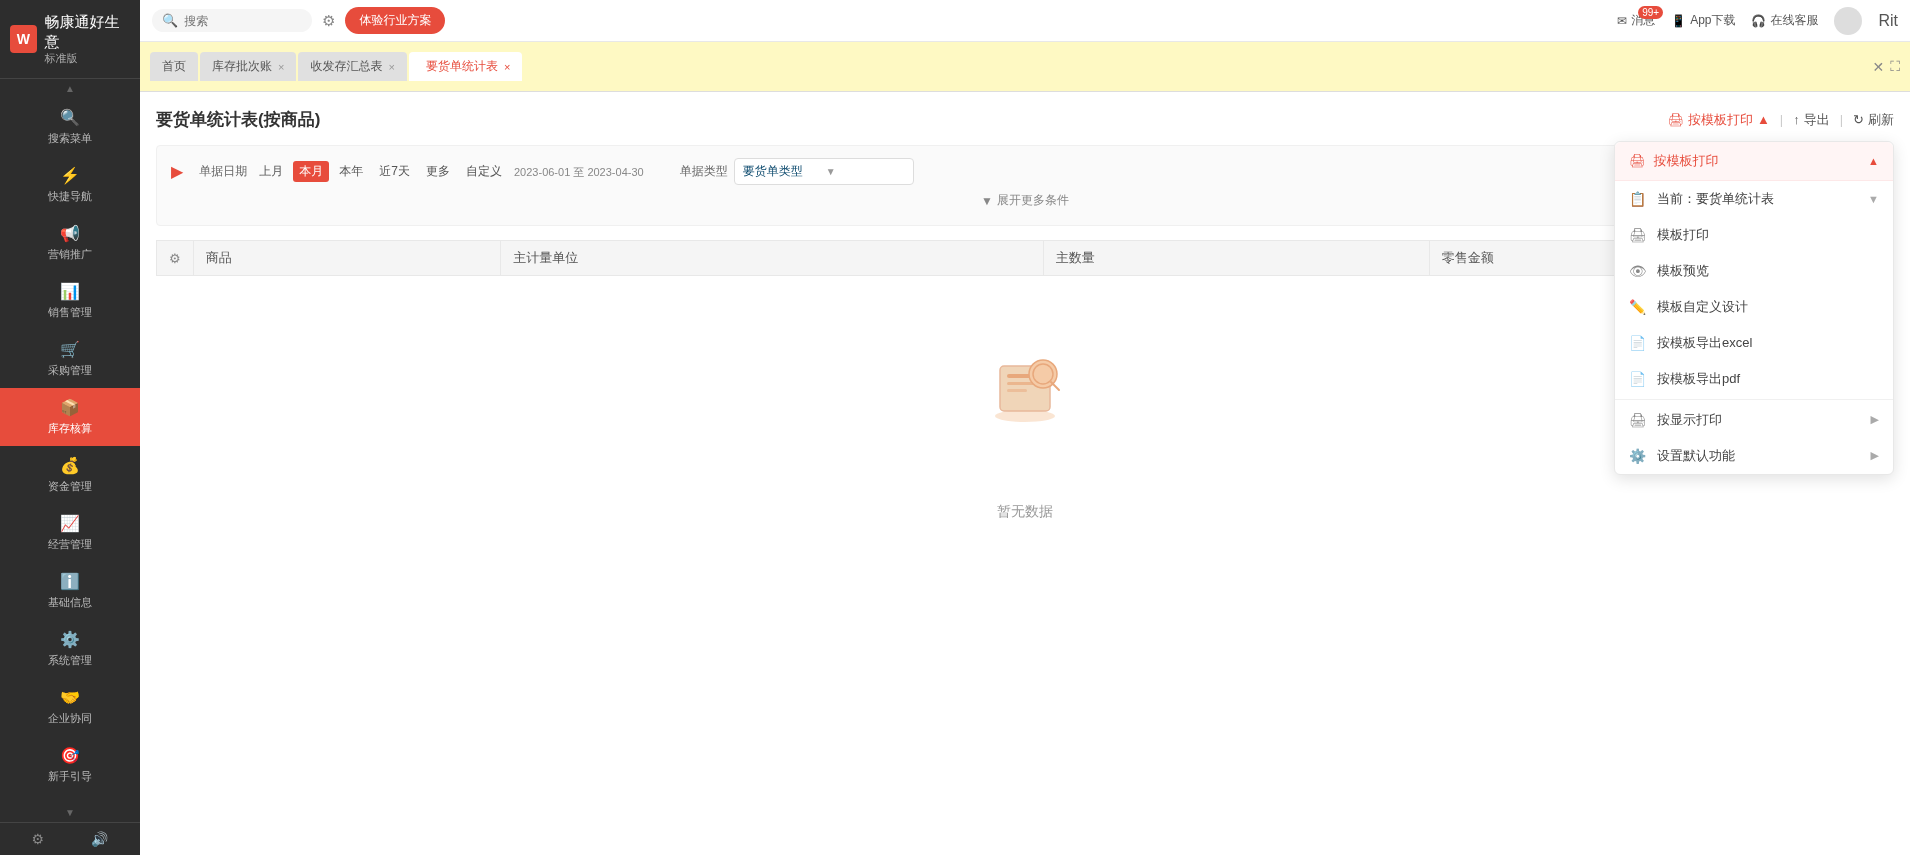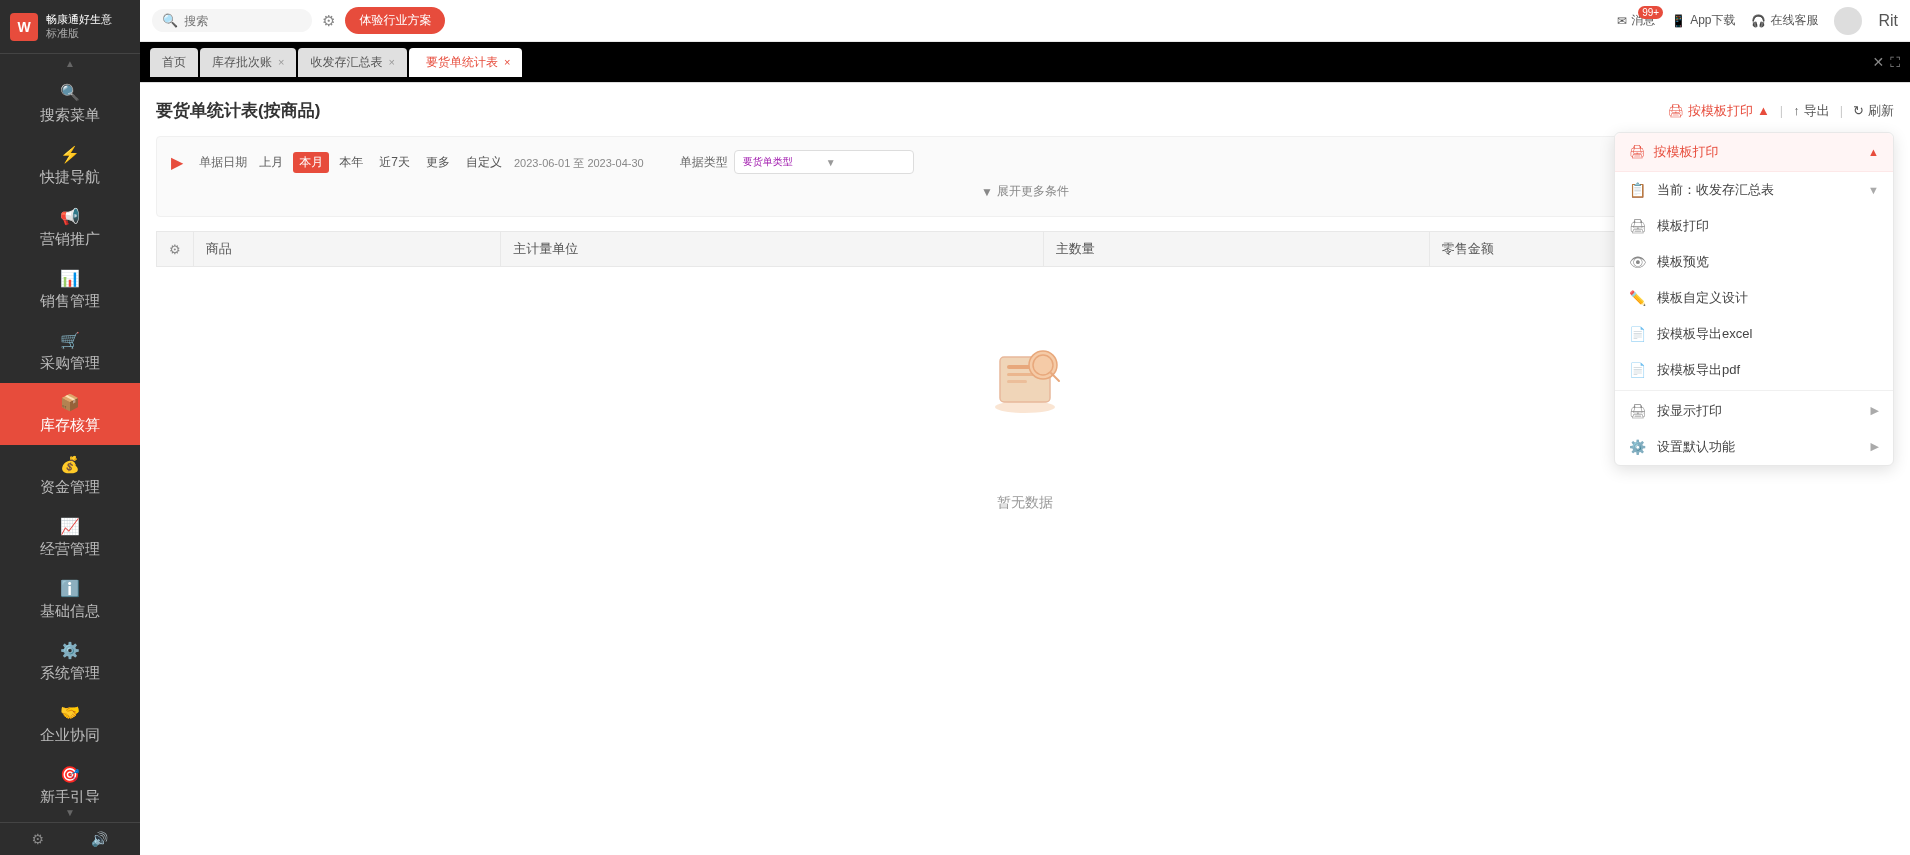--- a/index.html
+++ b/index.html
@@ -2,29 +2,29 @@
 <html><head>
   <meta charset="utf-8">
   <style>
     * { margin: 0; padding: 0; box-sizing: border-box; }
     body { font-family: "Microsoft YaHei", "PingFang SC", sans-serif; font-size: 13px; background: #f5f5f5; display: flex; height: 855px; overflow: hidden; }
 
     
     .sidebar { width: 140px; background: #2d2d2d; color: #ccc; display: flex; flex-direction: column; height: 100%; flex-shrink: 0; }
     .sidebar-logo { padding: 12px 10px; display: flex; align-items: center; gap: 8px; border-bottom: 1px solid #444; }
     .sidebar-logo .logo-icon { width: 28px; height: 28px; background: #e74c3c; border-radius: 4px; display: flex; align-items: center; justify-content: center; color: white; font-size: 14px; font-weight: bold; }
-    .sidebar-logo .logo-text { font-size: 11px; color: #fff; line-height: 1.3; }
+    .sidebar-logo .logo-text { font-size: 15px; color: #fff; line-height: 1.3; }
     .sidebar-logo .logo-badge { font-size: 11px; color: #aaa; }
     .sidebar-scroll { flex: 1; overflow-y: auto; overflow-x: hidden; }
     .sidebar-scroll::-webkit-scrollbar { width: 4px; }
     .sidebar-scroll::-webkit-scrollbar-thumb { background: #555; }
     .sidebar-item { display: flex; flex-direction: column; align-items: center; padding: 10px 4px; cursor: pointer; font-size: 11px; color: #bbb; gap: 4px; position: relative; }
     .sidebar-item.active { background: #e74c3c; color: #fff; }
     .sidebar-item .si-icon { font-size: 16px; }
-    .sidebar-item .si-label { font-size: 15px; text-align: center; }
+    .sidebar-item .si-label { font-size: 11px; text-align: center; }
     .sidebar-bottom { padding: 8px; display: flex; justify-content: space-around; border-top: 1px solid #444; }
     .sidebar-bottom .sb-icon { color: #888; cursor: pointer; font-size: 14px; }
     .sidebar-nav-arrows { display: flex; flex-direction: column; align-items: center; padding: 4px; }
     .sidebar-nav-arrows span { color: #666; font-size: 10px; cursor: pointer; }
 
     
     .main { flex: 1; display: flex; flex-direction: column; height: 100%; overflow: hidden; }
 
     
     .topbar { height: 42px; background: #fff; border-bottom: 1px solid #e8e8e8; display: flex; align-items: center; padding: 0 12px; gap: 10px; flex-shrink: 0; }
@@ -35,21 +35,21 @@
     .topbar-spacer { flex: 1; }
     .topbar-right { display: flex; align-items: center; gap: 16px; }
     .topbar-msg { display: flex; align-items: center; gap: 4px; font-size: 12px; color: #555; cursor: pointer; position: relative; }
     .topbar-badge { background: #e74c3c; color: white; border-radius: 8px; font-size: 10px; padding: 1px 4px; position: absolute; top: -6px; right: -8px; }
     .topbar-app { display: flex; align-items: center; gap: 4px; font-size: 12px; color: #555; cursor: pointer; }
     .topbar-service { display: flex; align-items: center; gap: 4px; font-size: 12px; color: #555; cursor: pointer; }
     .topbar-avatar { width: 28px; height: 28px; background: #ddd; border-radius: 50%; }
     .topbar-username { font-size: 16px; color: #555; }
 
     
-    .tabbar { height: 41px; background: #000000; display: flex; align-items: center; padding: 0 10px; border-bottom: 1px solid #ddd; flex-shrink: 0; gap: 2px; position: relative; }
+    .tabbar { height: 50px; background: #fef9c3; display: flex; align-items: center; padding: 0 10px; border-bottom: 1px solid #ddd; flex-shrink: 0; gap: 2px; position: relative; }
     .tab { display: flex; align-items: center; gap: 6px; padding: 6px 12px; font-size: 12px; cursor: pointer; border-radius: 4px 4px 0 0; color: #555; background: #e0e0e0; }
     .tab.active { background: #fff; color: #e74c3c; font-weight: 500; padding-left: 17px; }
     .tab .tab-close { color: #999; font-size: 11px; cursor: pointer; }
     .tab.active .tab-close { color: #e74c3c; }
     .tabbar-controls { position: absolute; right: 10px; display: flex; align-items: center; gap: 6px; }
     .tabbar-ctrl-btn { font-size: 14px; color: #888; cursor: pointer; }
 
     
     .page-content { flex: 1; overflow: auto; background: #fff; padding: 16px; position: relative; }
 
@@ -66,21 +66,21 @@
     
     .filter-bar { background: #fafafa; border: 1px solid #f0f0f0; border-radius: 4px; padding: 10px 14px; margin-bottom: 14px; }
     .filter-row { display: flex; align-items: center; gap: 16px; flex-wrap: wrap; }
     .filter-item { display: flex; align-items: center; gap: 6px; }
     .filter-label { font-size: 12px; color: #666; white-space: nowrap; }
     .filter-dates { display: flex; align-items: center; gap: 4px; }
     .date-btn { font-size: 12px; padding: 2px 6px; border: none; background: transparent; cursor: pointer; color: #555; border-radius: 3px; }
     .date-btn.active { background: #e74c3c; color: white; }
     .date-range { font-size: 11px; color: #888; margin-top: 2px; }
     .filter-select { display: flex; align-items: center; gap: 4px; border: 1px solid #ddd; border-radius: 4px; padding: 4px 8px; background: white; cursor: pointer; min-width: 180px; }
-    .filter-select span { font-size: 10px; color: #a21caf; flex: 1; }
+    .filter-select span { font-size: 12px; color: #0c4a6e; flex: 1; }
     .filter-select .chevron { color: #999; font-size: 10px; }
     .query-btn { background: #e74c3c; color: white; border: none; border-radius: 4px; padding: 5px 20px; font-size: 13px; cursor: pointer; }
     .settings-btn { background: white; color: #555; border: 1px solid #ddd; border-radius: 4px; padding: 5px 14px; font-size: 13px; cursor: pointer; }
 
     
     .expand-row { display: flex; justify-content: center; margin: 6px 0; }
     .expand-btn { display: flex; align-items: center; gap: 4px; font-size: 12px; color: #888; cursor: pointer; }
 
     
     .data-table { width: 100%; border-collapse: collapse; font-size: 13px; }
@@ -259,21 +259,21 @@
         <div class="dropdown-menu">
           <div class="dropdown-header">
             <div class="dropdown-header-left">
               <span>🖨</span>
               <span>按模板打印</span>
             </div>
             <span class="dropdown-chevron">▲</span>
           </div>
           <div class="dropdown-item">
             <span class="di-icon">📋</span>
-            <span>当前：收发存汇总表</span>
+            <span>当前：要货单统计表</span>
             <span style="margin-left:auto; color:#aaa; font-size:11px;">▼</span>
           </div>
           <div class="dropdown-item">
             <span class="di-icon">🖨</span>
             <span>模板打印</span>
           </div>
           <div class="dropdown-item">
             <span class="di-icon">👁</span>
             <span>模板预览</span>
           </div>

